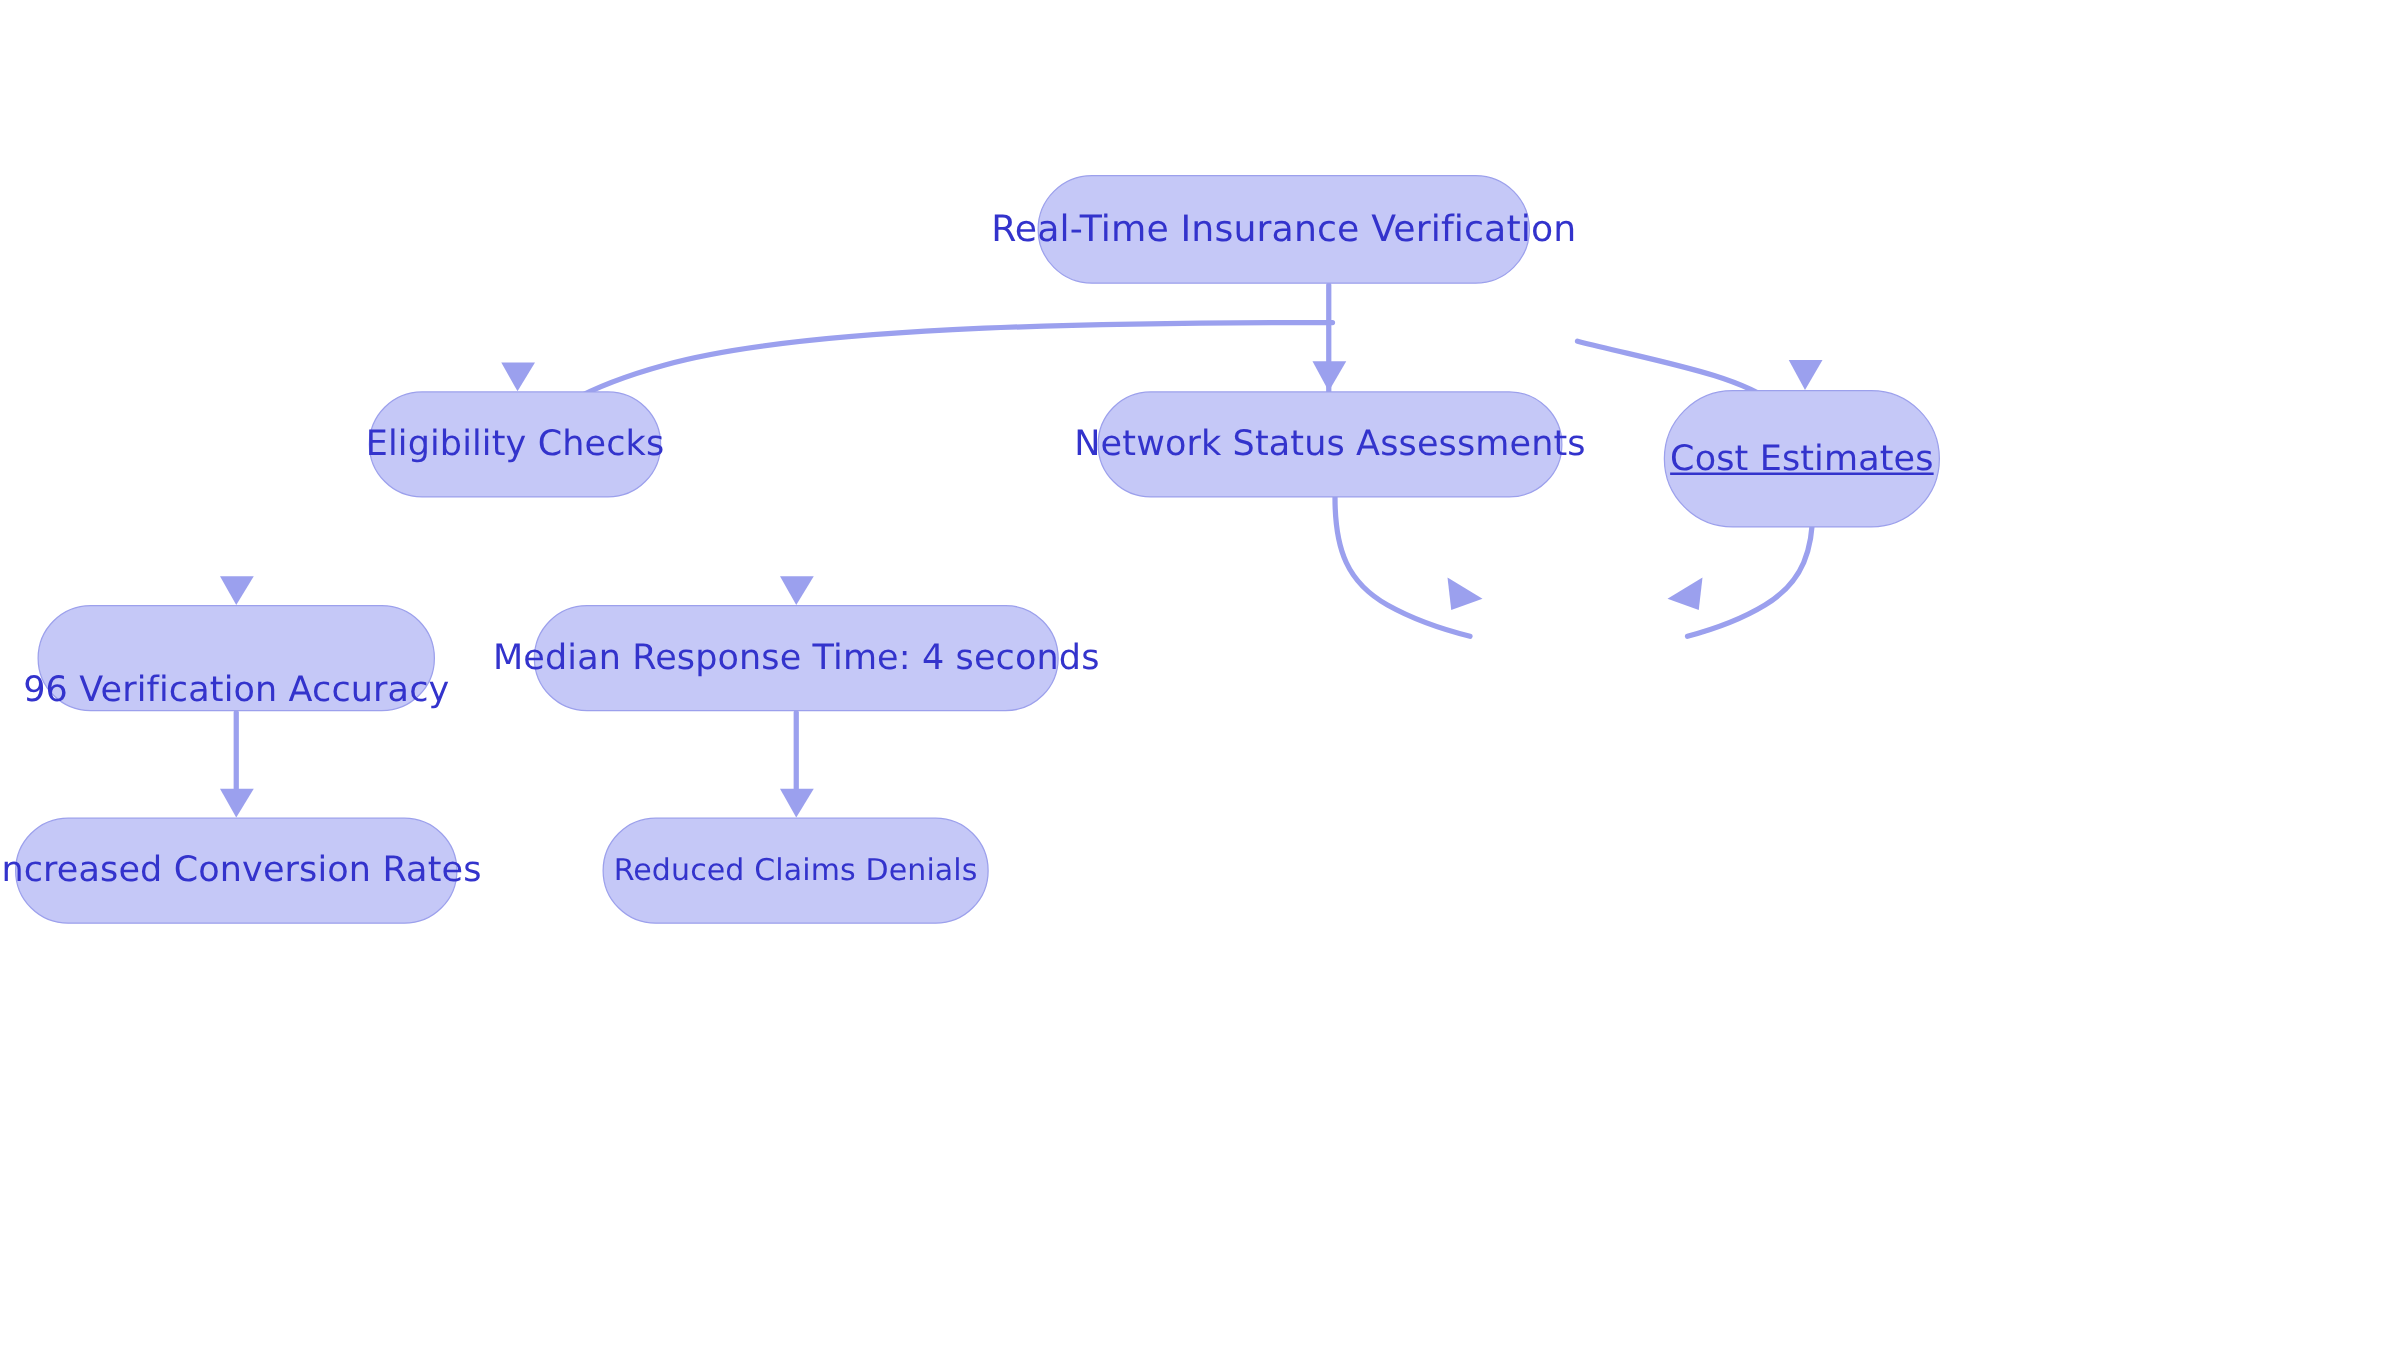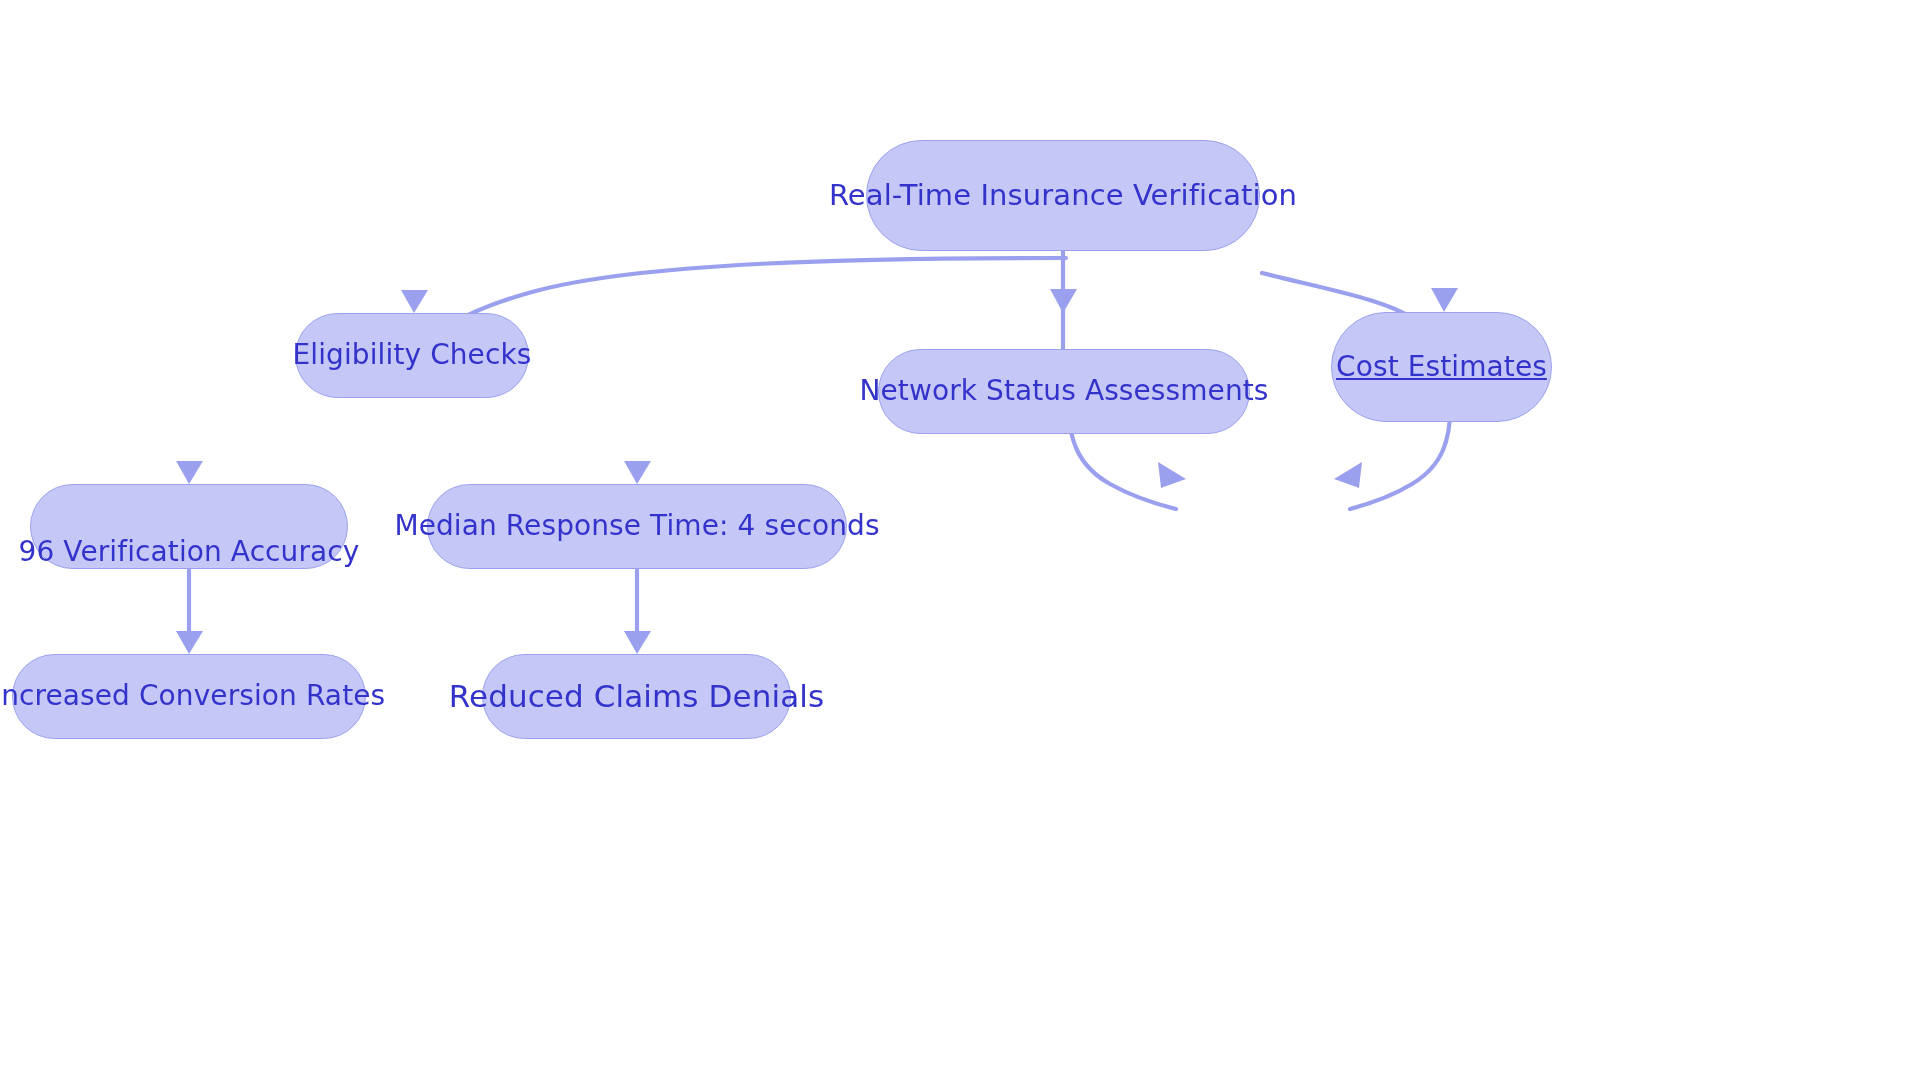--- a/index.html
+++ b/index.html
@@ -82,46 +82,46 @@
       <polygon points="1431,288 1458,288 1444,312"></polygon>
       <polygon points="176,461 203,461 189,484"></polygon>
       <polygon points="624,461 651,461 637,484"></polygon>
       <polygon points="176,631 203,631 189,654"></polygon>
       <polygon points="624,631 651,631 637,654"></polygon>
       <polygon points="1158,462 1186,479 1161,488"></polygon>
       <polygon points="1362,462 1334,479 1359,488"></polygon>
     </g>
   </svg>
 
-  <div class="node" style="left:866px; top:140px; width:394px; height:111px; font-size:29px;">
+  <div class="node" style="left:830px; top:140px; width:394px; height:87px; font-size:29px;">
     <span class="node-label">Real-Time Insurance Verification</span>
   </div>
 
   <div class="node" style="left:295px; top:313px; width:234px; height:85px; font-size:28px;">
     <span class="node-label">Eligibility Checks</span>
   </div>
 
-  <div class="node" style="left:878px; top:313px; width:372px; height:85px; font-size:28px;margin-top:36px;">
+  <div class="node" style="left:878px; top:313px; width:372px; height:85px; font-size:28px;">
     <span class="node-label">Network Status Assessments</span>
   </div>
 
   <div class="node" style="left:1331px; top:312px; width:221px; height:110px; font-size:28px;text-decoration:underline;">
     <span class="node-label">Cost Estimates</span>
   </div>
 
   <div class="node" style="left:30px; top:484px; width:318px; height:85px; font-size:28px;align-items:flex-end;">
     <span class="node-label">96 Verification Accuracy</span>
   </div>
 
   <div class="node" style="left:427px; top:484px; width:420px; height:85px; font-size:28px;">
     <span class="node-label">Median Response Time: 4 seconds</span>
   </div>
 
 
   <div class="node" style="left:12px; top:654px; width:354px; height:85px; font-size:28px;">
     <span class="node-label">Increased Conversion Rates</span>
   </div>
 
-  <div class="node" style="left:482px; top:654px; width:309px; height:85px; font-size:31px;">
+  <div class="node" style="left:482px; top:654px; width:309px; height:85px; font-size:24px;">
     <span class="node-label">Reduced Claims Denials</span>
   </div>
 
 </div>
 
 </body></html>

